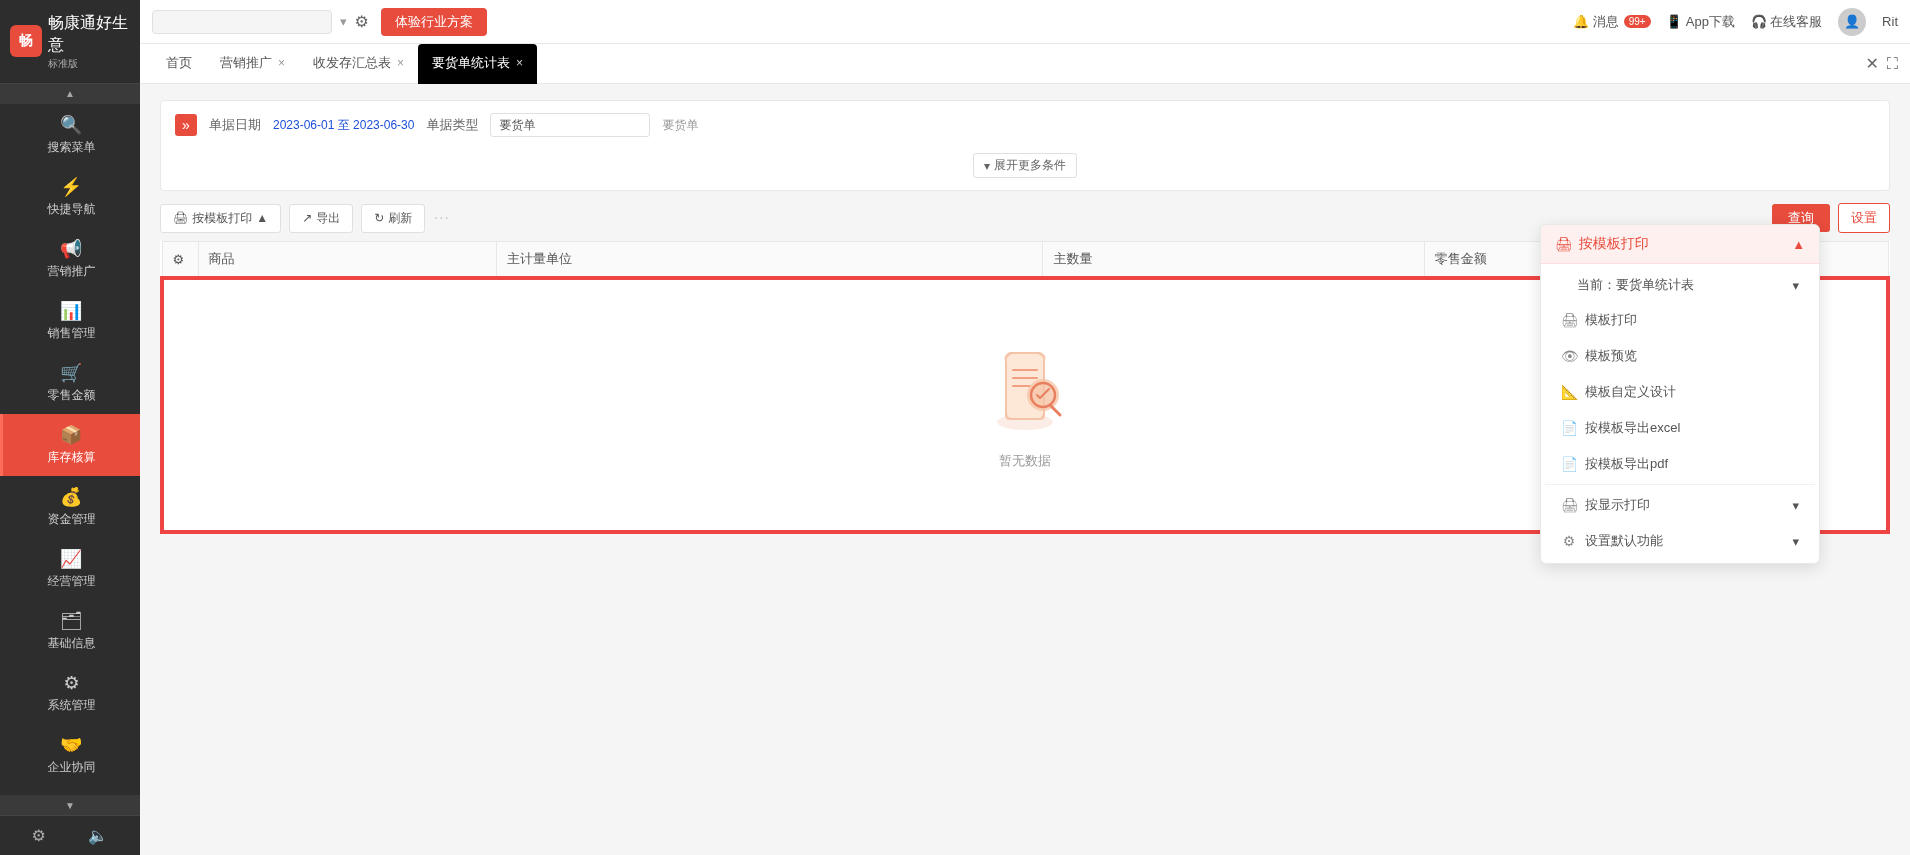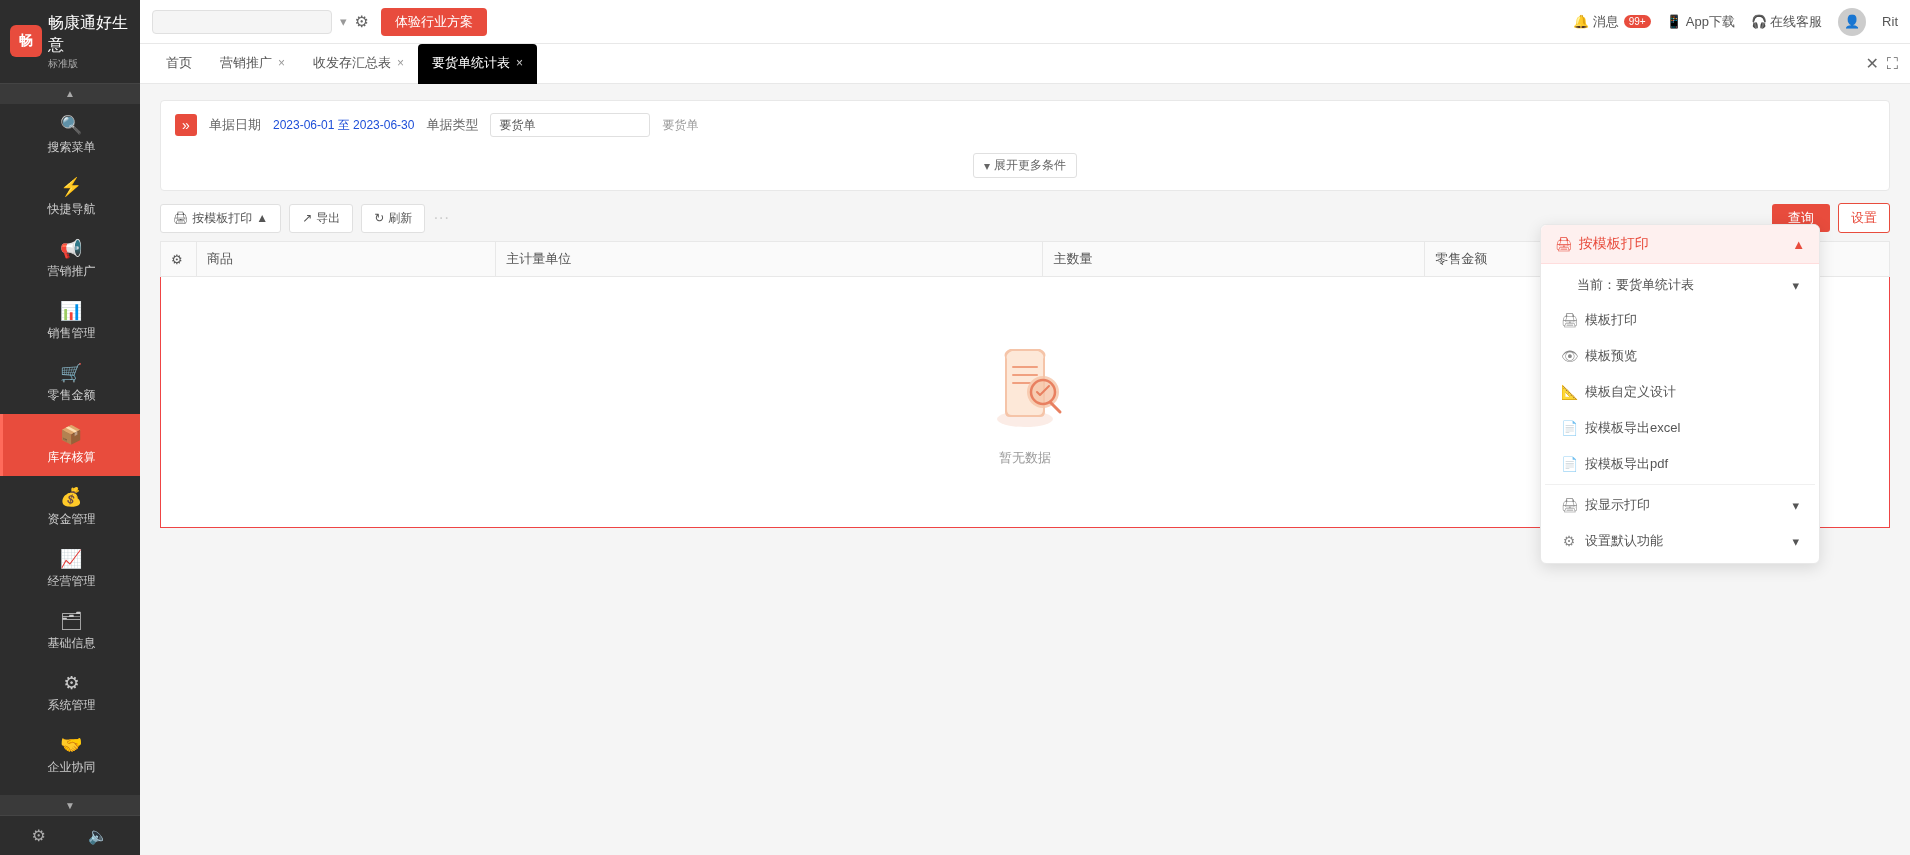--- a/index.html
+++ b/index.html
@@ -555,21 +555,21 @@
         <tr id="table-header-row">
             <th class="th-gear"><span>⚙</span></th>
             <th>商品</th>
             <th>主计量单位</th>
             <th>主数量</th>
             <th>零售金额</th>
           </tr>
       </thead>
       <tbody>
         <tr>
-          <td colspan="5" style="padding:0; border:1px solid #ef4444;">
+          <td colspan="5" style="padding:0; border:4px solid #ef4444;">
             <div class="empty-state">
 
               <svg class="empty-icon" viewBox="0 0 100 100" xmlns="http://www.w3.org/2000/svg">
                 <ellipse cx="50" cy="82" rx="28" ry="8" fill="#f5d0c0" opacity="0.4"></ellipse>
                 <path d="M30 20 Q28 15 35 12 L65 12 Q72 15 70 20 L70 75 Q70 80 65 80 L35 80 Q30 80 30 75 Z" fill="#f5c4a8"></path>
                 <path d="M32 22 Q30 17 37 14 L63 14 Q70 17 68 22 L68 73 Q68 78 63 78 L37 78 Q32 78 32 73 Z" fill="#fde8d8"></path>
                 <path d="M38 30 L62 30" stroke="#f0a080" stroke-width="2" stroke-linecap="round"></path>
                 <path d="M38 38 L62 38" stroke="#f0a080" stroke-width="2" stroke-linecap="round"></path>
                 <path d="M38 46 L55 46" stroke="#f0a080" stroke-width="2" stroke-linecap="round"></path>
                 <circle cx="68" cy="55" r="16" fill="#f5c4a8" opacity="0.8"></circle>

